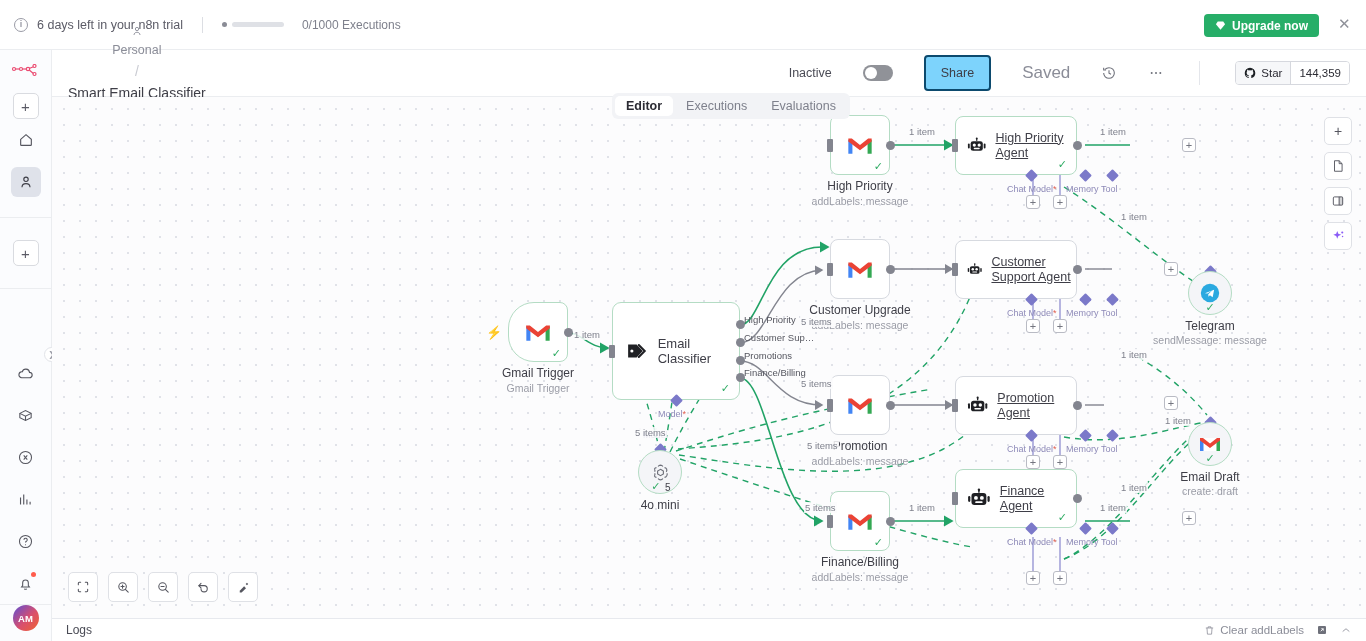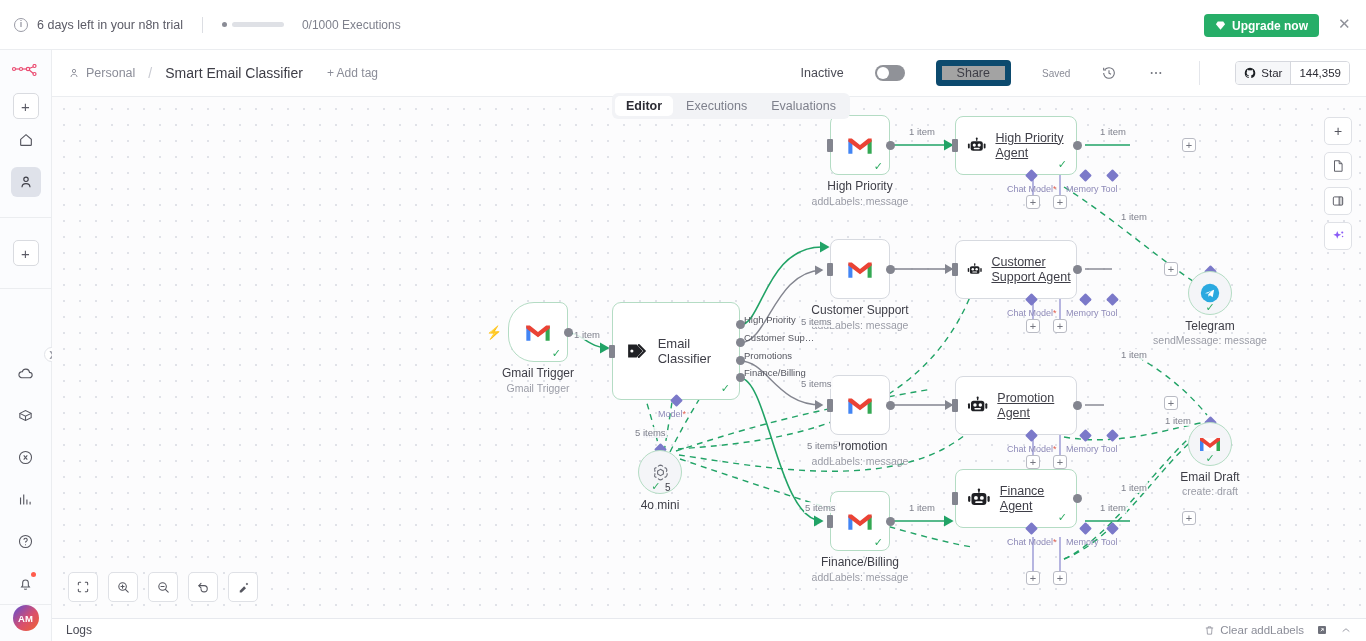--- a/index.html
+++ b/index.html
@@ -79,40 +79,40 @@
     display:flex;align-items:center;justify-content:center;
     font-size:8px;color:#9a9ba6; cursor:pointer;
   }
 
   
   .header{
     position:absolute; left:52px; top:50px; width:1314px; height:47px;
     background:#fff; border-bottom:1px solid #ebedf0;
     display:flex; align-items:center; padding:0 16px;
   }
-  .crumb{ display:flex;align-items:center;gap:6px;color:#8b8d98;font-size:12.5px; }
+  .crumb{ display:flex;align-items:center;gap:6px;color:#8b8d98;font-size:12.5px;flex-direction:column; }
   .crumb-sep{ color:#c9cbd2;margin:0 7px;font-size:14px; }
   .wf-title{ color:#3e3e47;font-size:14px; }
   .add-tag{ color:#8b8d98;font-size:12px;margin-left:18px;cursor:pointer; }
   .hdr-right{ margin-left:auto; display:flex;align-items:center;gap:31px; }
   .inactive-lbl{ color:#4a4b55;font-size:12.5px; }
   .toggle{
     width:30px;height:16px;border-radius:9px;background:#909298;
     position:relative;cursor:pointer;
   }
   .toggle .knob{
     position:absolute;left:2px;top:2px;width:12px;height:12px;
     border-radius:50%;background:#fff;
   }
   .share-btn{
-    border:6px solid #0c4a6e;border-radius:4px;background:#a3a3a3;
-    height:26px;padding:0 15px;font-size:12.5px;color:#3e3e47;cursor:pointer;
+    border:2px solid #0c4a6e;border-radius:4px;background:#7dd3fc;
+    height:36px;padding:0 15px;font-size:12.5px;color:#3e3e47;cursor:pointer;
     font-family:"Liberation Sans", sans-serif;
   }
-  .saved-lbl{ color:#8b8d98;font-size:10px; }
+  .saved-lbl{ color:#8b8d98;font-size:17px; }
   .hdr-ic{ color:#6e707a;cursor:pointer;display:flex;align-items:center; }
   .hdr-div{ width:1px;height:24px;background:#e4e6eb;margin:0 4px; }
   .star-group{
     display:flex;align-items:stretch;border:1px solid #d6d8de;border-radius:4px;
     overflow:hidden;height:24px;
   }
   .star-btn{
     display:flex;align-items:center;gap:5px;padding:0 8px;background:#f6f7f9;
     font-size:11.5px;color:#2b2b33;cursor:pointer;
   }
@@ -546,21 +546,21 @@
 
     <div class="node" style="left:778px;top:142px">
       <div class="nbox gray">
         <svg width="28" height="21" viewBox="0 0 48 36">
           <path d="M4 6h40v26H4z" fill="#fff"></path>
             <path d="M4 8v24h7V13z" fill="#4285f4"></path>
           <path d="M44 8v24h-7V13z" fill="#34a853"></path>
             <path d="M4 6h6l14 11L38 6h6v5L24 26 4 11z" fill="#ea4335"></path>
         </svg>
       </div>
-      <div class="nlabel">Customer Support</div>
+      <div class="nlabel">Customer Upgrade</div>
       <div class="nsub">addLabels: message</div>
       <span class="inport" style="left:-3px;top:24px"></span>
       <span class="port" style="right:-5px;top:26px"></span>
     </div>
     <span class="wire-label" style="left:748px;top:219px">5 items</span>
 
     <div class="node" style="left:903px;top:143px">
       <div class="agent gray">
         <svg width="25" height="22" viewBox="0 0 32 28">
           <rect x="6" y="6" width="20" height="16" rx="4" fill="#1f2024"></rect>

